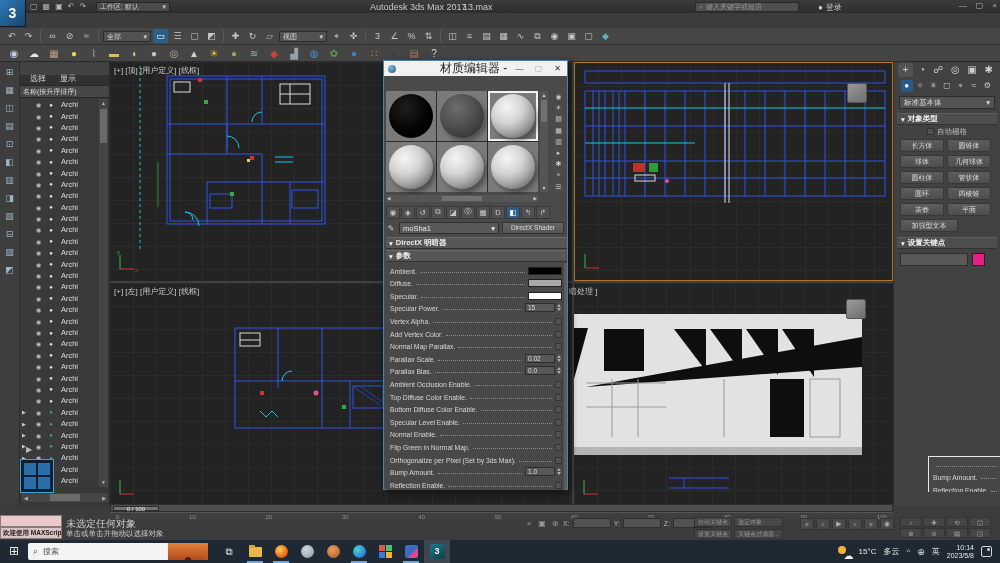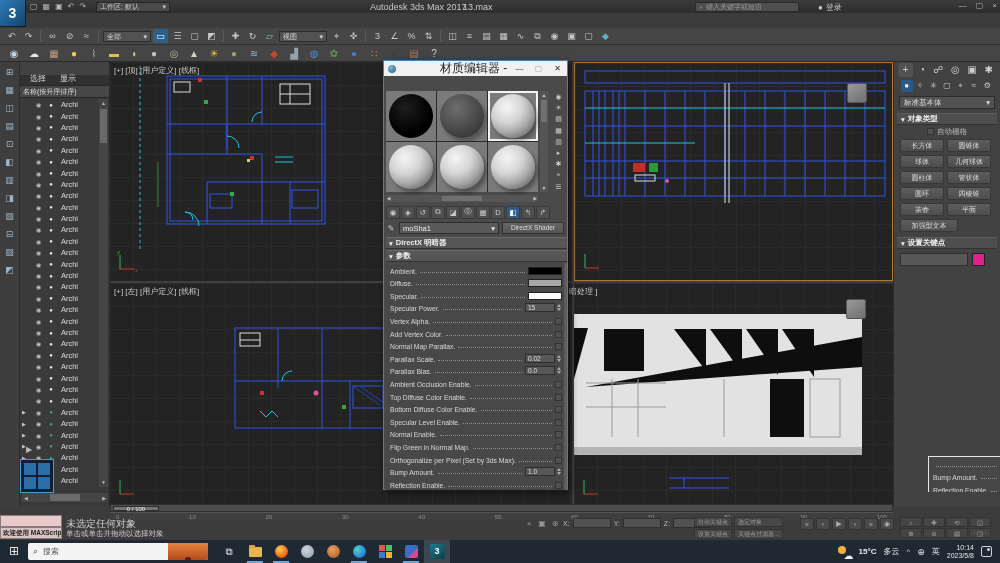--- a/index.html
+++ b/index.html
@@ -181,21 +181,21 @@
   .ic-orangeapp{background:radial-gradient(circle at 40% 35%,#e8a05c,#a85a24);}
   .ic-edge{background:radial-gradient(circle at 35% 35%,#49d6c9,#2b7cd4 70%);}
   .ic-photos{width:13px;height:13px;display:grid;grid-template-columns:1fr 1fr;grid-template-rows:1fr 1fr;gap:1px;}
   .ic-photos i{display:block;}
   .ic-paint{width:13px;height:13px;background:linear-gradient(135deg,#3a6cc8 60%,#d44a90 60%);border-radius:2px;}
   .ic-max{width:15px;height:15px;background:linear-gradient(145deg,#1e7a8c,#0d3d4c);border-radius:2px;color:#fff;font-weight:bold;font-size:9px;text-align:center;line-height:15px;}
   #tray{margin-left:auto;display:flex;align-items:center;gap:7px;padding-right:8px;color:#e8e8e8;}
   #weatherIcon{position:relative;width:14px;height:12px;}
   #weatherIcon .sun{position:absolute;left:0;top:0;width:8px;height:8px;border-radius:50%;background:#f2b13a;}
   #weatherIcon .cld{position:absolute;right:-2px;bottom:-3px;color:#eef2f6;font-size:10px;}
-  #trayTemp{font-size:8px;font-weight:bold;}
+  #trayTemp{font-size:8px;}
   #trayCond{font-size:8px;}
   #trayCaret{color:#cfcfcf;font-size:8px;}
   #trayGlobe{color:#dfe5ea;font-size:9px;}
   #trayLang{font-size:8px;}
   #trayClock{text-align:right;font-size:7px;line-height:8px;}
   #trayNotif{width:11px;height:11px;border:1px solid #cfd6dc;border-radius:2px;position:relative;}
   #trayNotif::after{content:"";position:absolute;right:1px;top:1px;width:3px;height:3px;background:#cfd6dc;border-radius:50%;}
 </style>
 </head>
 <body>

